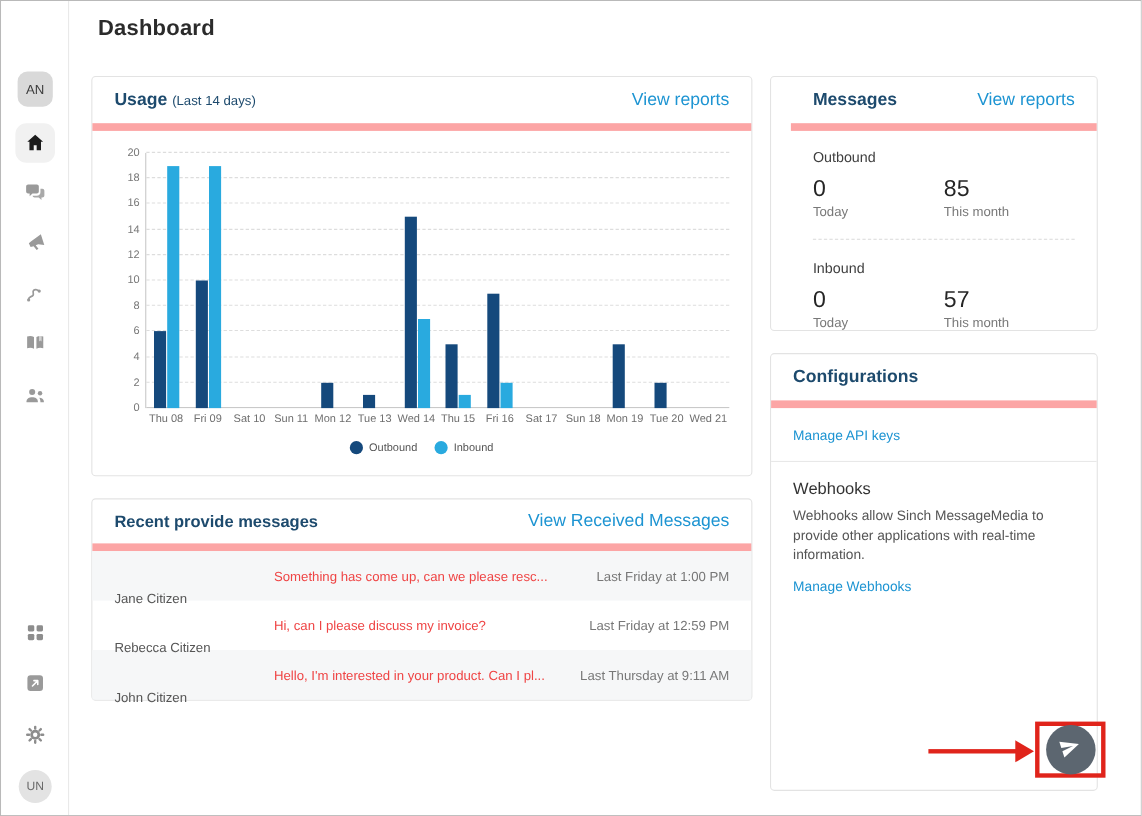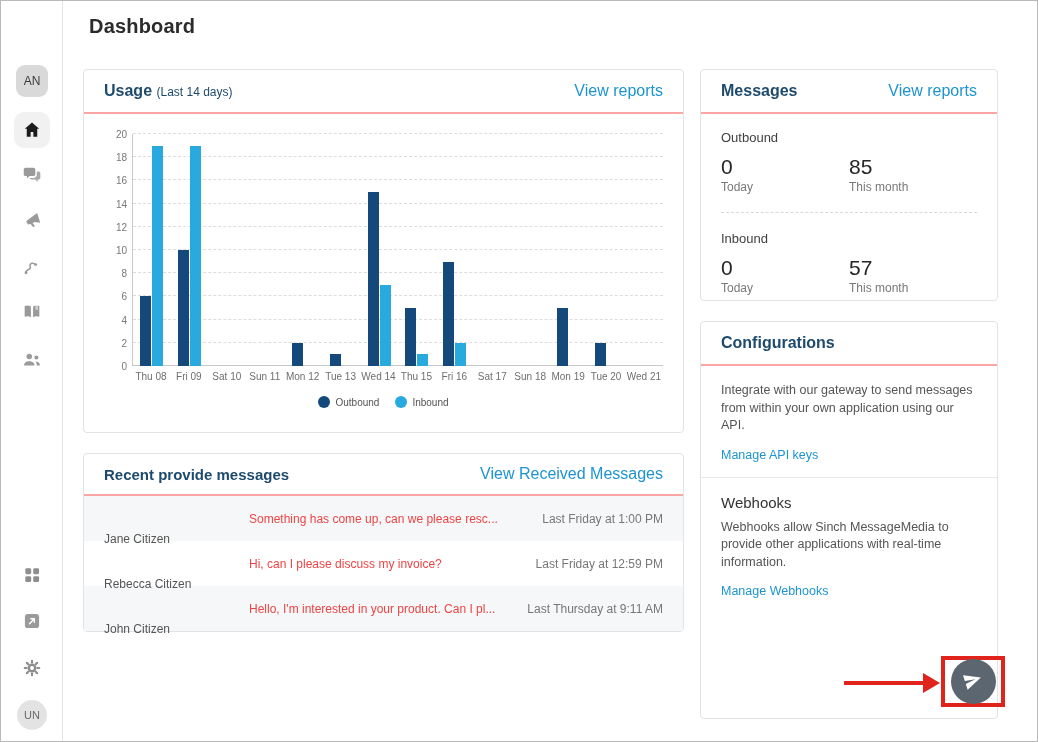--- a/index.html
+++ b/index.html
@@ -13,28 +13,28 @@
   .side-item { position:absolute; left:0; width:62px; display:flex; justify-content:center; cursor:pointer; }
   .avatar-sq { width:32px; height:32px; background:#d9d9d9; border-radius:9px; display:flex; align-items:center; justify-content:center; font-size:12px; color:#3c3c3c; }
   .avatar-ci { width:30px; height:30px; background:#e3e3e3; border-radius:50%; display:flex; align-items:center; justify-content:center; font-size:11px; color:#6b6b6b; }
   .icon-bg { width:36px; height:36px; background:#f1f1f1; border-radius:10px; display:flex; align-items:center; justify-content:center; }
 
   
   .main { position:absolute; left:62px; top:0; right:0; bottom:0; background:#fff; }
   .page-title { position:absolute; left:26px; top:14px; font-size:20px; color:#2b2b2b; letter-spacing:.2px; }
 
   .card { position:absolute; background:#fff; border:1px solid #e3e3e3; border-radius:4px; }
-  .card-head { display:flex; align-items:center; justify-content:space-between; padding:12px 20px; border-bottom:2px solid #fca5a5; }
+  .card-head { display:flex; align-items:center; justify-content:space-between; padding:12px 20px; border-bottom:7px solid #fca5a5; }
   .card-title { font-size:16px; color:#1d4a6d; font-weight:600; }
   .card-title small { font-size:12px; font-weight:400; }
   .link { font-size:16px; color:#1d94d2; text-decoration:none; cursor:pointer; }
 
   #usage-card { left:20px; top:68px; width:601px; height:364px; }
   #recent-card { left:20px; top:452px; width:601px; }
-  #messages-card { left:637px; top:68px; width:298px; height:232px; }
+  #messages-card { left:637px; top:68px; width:298px; height:232px;padding-left:18px; }
   #config-card { left:637px; top:320px; width:298px; height:398px; }
 
   
   .chart-area { padding:20px 20px 0 20px; }
   .plot-wrap { display:flex; }
   .plot { position:relative; margin-left:28px; width:532px; height:232px; border-left:1px solid #c9c9c9; }
   .gridline { position:absolute; left:0; right:0; border-top:1px dashed #ddd; }
   .gridline.base { border-top:1px solid #c9c9c9; }
   .ytick { position:absolute; right:calc(100% + 6px); transform:translateY(-50%); font-size:10px; color:#777; white-space:nowrap; }
   .groups { position:absolute; left:0; top:0; right:0; bottom:0; display:flex; }
@@ -378,21 +378,21 @@
             </div>
           </div>
         </div>
     </section>
 
     <section class="card" id="config-card">
       <div class="card-head">
         <div class="card-title">Configurations</div>
       </div>
       <div id="config-body">
-          <div class="cfg-section"><div class="cfg-desc">Integrate with our gateway to send messages from within your own application using our API.</div><a class="link" style="font-size: 12.5px;">Manage API keys</a></div>
+          <div class="cfg-section"><a class="link" style="font-size: 12.5px;">Manage API keys</a></div>
           <div class="cfg-section"><div class="cfg-title">Webhooks</div><div class="cfg-desc">Webhooks allow Sinch MessageMedia to provide other applications with real-time information.</div><a class="link" style="font-size: 12.5px;">Manage Webhooks</a></div>
         </div>
     </section>
   </div>
 
   <div class="annot-arrow-line"></div>
   <div class="annot-arrow-head"></div>
   <div class="annot-box">
     <div class="launcher">
       <span>

